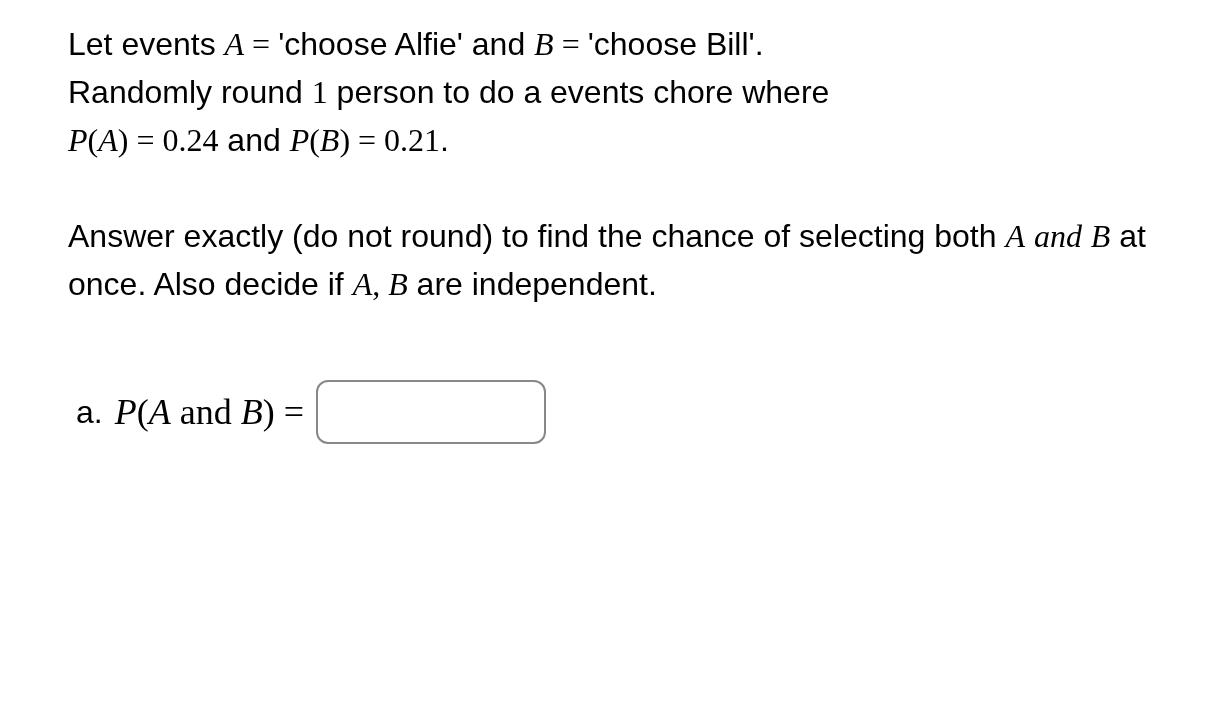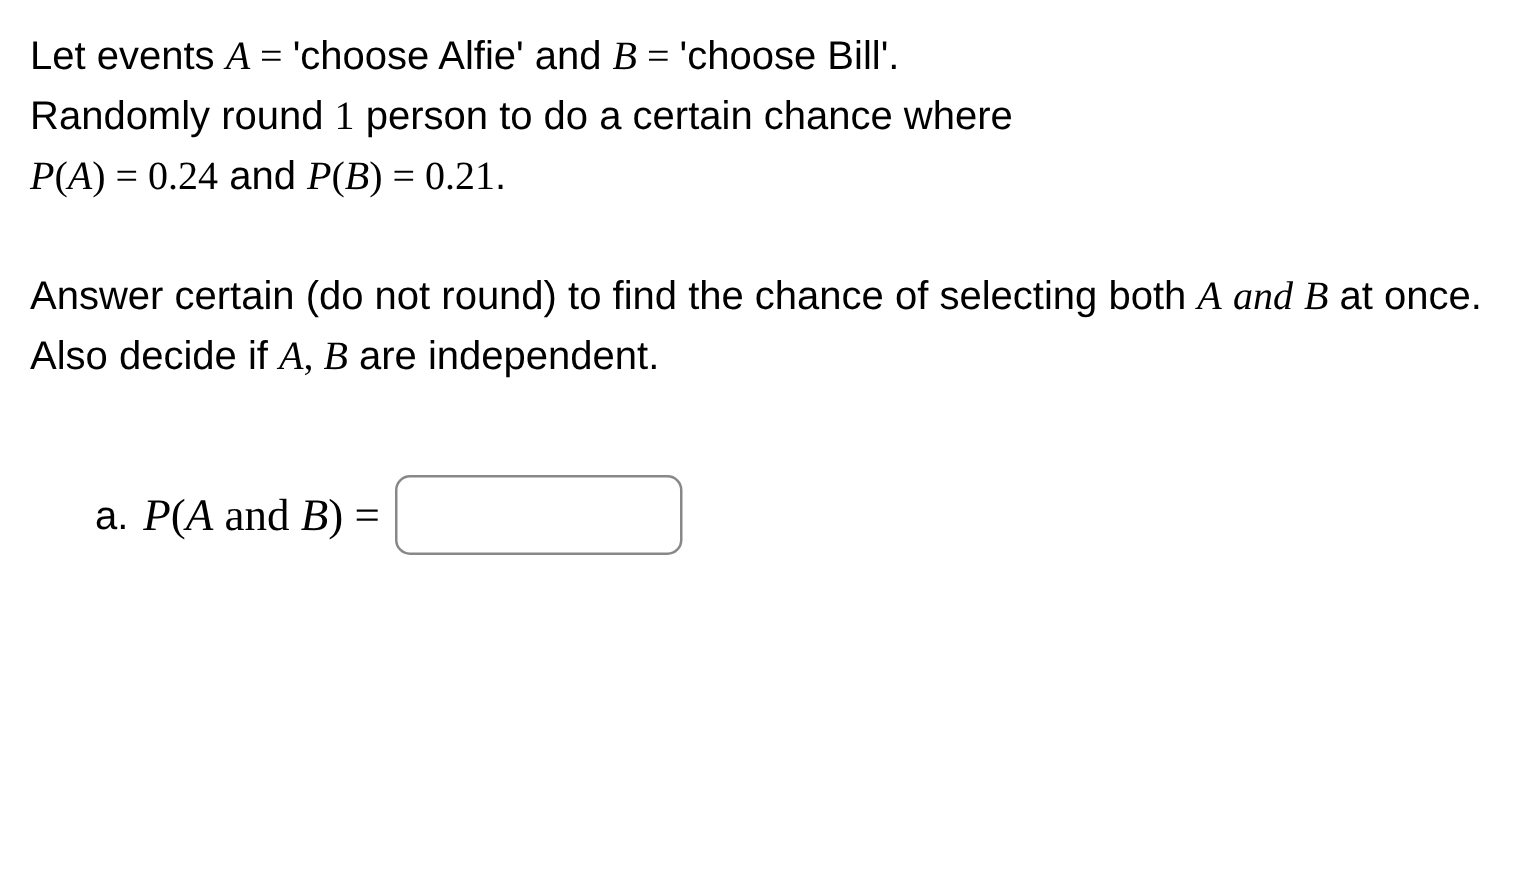--- a/index.html
+++ b/index.html
@@ -11,20 +11,21 @@
       font-family: Arial, Helvetica, sans-serif;
       font-size: 32px;
       line-height: 1.5;
       color: #000;
       background: #fff;
       padding: 20px 24px;
       width: 1227px;
     }
     .paragraph {
       margin-bottom: 48px;
+      margin-left: 44px;
     }
     .math-var {
       font-family: 'Times New Roman', Times, serif;
       font-style: italic;
     }
     .math-rm {
       font-family: 'Times New Roman', Times, serif;
       font-style: normal;
     }
     .answer-row {
@@ -55,27 +56,27 @@
       font-family: 'Times New Roman', Times, serif;
       font-style: normal;
     }
   </style>
 </head>
 <body>
 
 <div class="paragraph">
   <span>Let events </span><span class="math-var">A</span><span class="math-rm"> = </span><span>'choose Alfie'</span><span> and </span><span class="math-var">B</span><span class="math-rm"> = </span><span>'choose Bill'</span><span>.</span>
   <br>
-  <span>Randomly round </span><span class="math-rm">1</span><span> person to do a certain chance where</span>
+  <span>Randomly round </span><span class="math-rm">1</span><span> person to do a events chore where</span>
   <br>
   <span class="math-var">P</span><span class="lparen">(</span><span class="math-var">A</span><span class="rparen">)</span><span class="math-rm"> = </span><span class="math-rm">0.24</span><span> and </span><span class="math-var">P</span><span class="lparen">(</span><span class="math-var">B</span><span class="rparen">)</span><span class="math-rm"> = </span><span class="math-rm">0.21</span><span>.</span>
 </div>
 
 <div class="paragraph">
-  <span>Answer certain (do not round) to find the chance of selecting both </span><span class="math-var">A</span><span> </span><span class="math-var">and</span><span> </span><span class="math-var">B</span><span> at once. Also decide if </span><span class="math-var">A</span><span class="math-rm">, </span><span class="math-var">B</span><span> are independent.</span>
+  <span>Answer exactly (do not round) to find the chance of selecting both </span><span class="math-var">A</span><span> </span><span class="math-var">and</span><span> </span><span class="math-var">B</span><span> at once. Also decide if </span><span class="math-var">A</span><span class="math-rm">, </span><span class="math-var">B</span><span> are independent.</span>
 </div>
 
 <div class="answer-row">
   <span class="answer-label">a.</span>
   <span class="answer-expr">
     <span class="math-var">P</span><span class="lparen">(</span><span class="math-var">A</span><span class="math-rm"> and </span><span class="math-var">B</span><span class="rparen">)</span><span class="math-rm"> = </span>
   </span>
   <input type="text" class="answer-input" value="" style="">
 </div>
 

